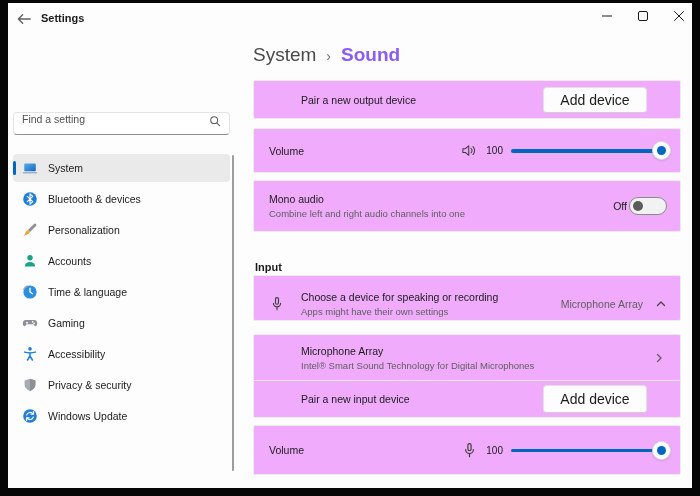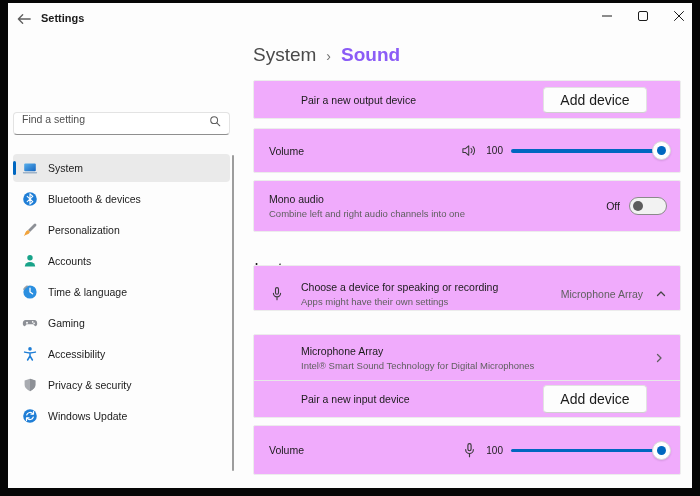--- a/index.html
+++ b/index.html
@@ -47,27 +47,27 @@
   .vol-right{margin-left:auto;display:flex;align-items:center}
   .vol-icon{width:17px;height:16px;margin-right:8px;display:flex;align-items:center}
   .vol-value{font-size:10px;color:#1b1b1b;margin-right:8px;min-width:16px;text-align:right}
   .slider{position:relative;width:150px;height:19px;flex:none}
   .slider-track{position:absolute;left:0;right:-5px;top:8px;height:3.5px;background:#0067c0;border-radius:2px}
   .slider-thumb{position:absolute;right:-10px;top:0;width:19px;height:19px;border-radius:50%;background:#ffffff;border:1px solid #dcdcdc;box-sizing:border-box;box-shadow:0 1px 2px rgba(0,0,0,.12)}
   .slider-thumb::after{content:"";position:absolute;left:4px;top:4px;width:9px;height:9px;border-radius:50%;background:#0067c0}
 
   .card-mono{top:177px;height:52px;padding:0 13px 0 15px}
   .mono-text{flex:1;display:flex;flex-direction:column;justify-content:center}
-  .toggle-label{font-size:10.5px;color:#1b1b1b;margin-right:9px}
+  .toggle-label{font-size:10.5px;color:#1b1b1b;margin-right:2px}
   .toggle{width:38px;height:18px;border:1px solid #8a8a8a;border-radius:10px;background:#f2f2f2;position:relative;box-sizing:border-box;flex:none}
   .toggle-knob{position:absolute;left:3px;top:3px;width:10px;height:10px;border-radius:50%;background:#5c5c5c}
 
   .section-label{position:absolute;left:247px;top:258px;font-size:11px;font-weight:700;color:#1b1b1b}
 
-  .card-chooser{top:262px;height:46px;padding:12px 13px 0 15px}
+  .card-chooser{top:272px;height:46px;padding:12px 13px 0 15px}
   .chooser-icon{width:16px;height:16px;margin-right:16px;flex:none}
   .chooser-text{flex:1;display:flex;flex-direction:column;justify-content:center}
   .chooser-value{font-size:10.5px;color:#5f5f5f;margin-right:12px;white-space:nowrap}
   .chev{width:12px;height:12px;flex:none;display:flex;align-items:center;justify-content:center}
 
   .card-expanded{top:331px;height:84px;flex-direction:column;align-items:stretch;padding:0}
   .exp-row-device{height:45px;display:flex;align-items:center;padding:0 15px 0 47px}
   .exp-row-device .dev-text{flex:1;display:flex;flex-direction:column;justify-content:center}
   .exp-sep{height:1px;background:#e7e7e7}
   .exp-row-pair{flex:1;display:flex;align-items:center;padding:0 33px 0 47px}

